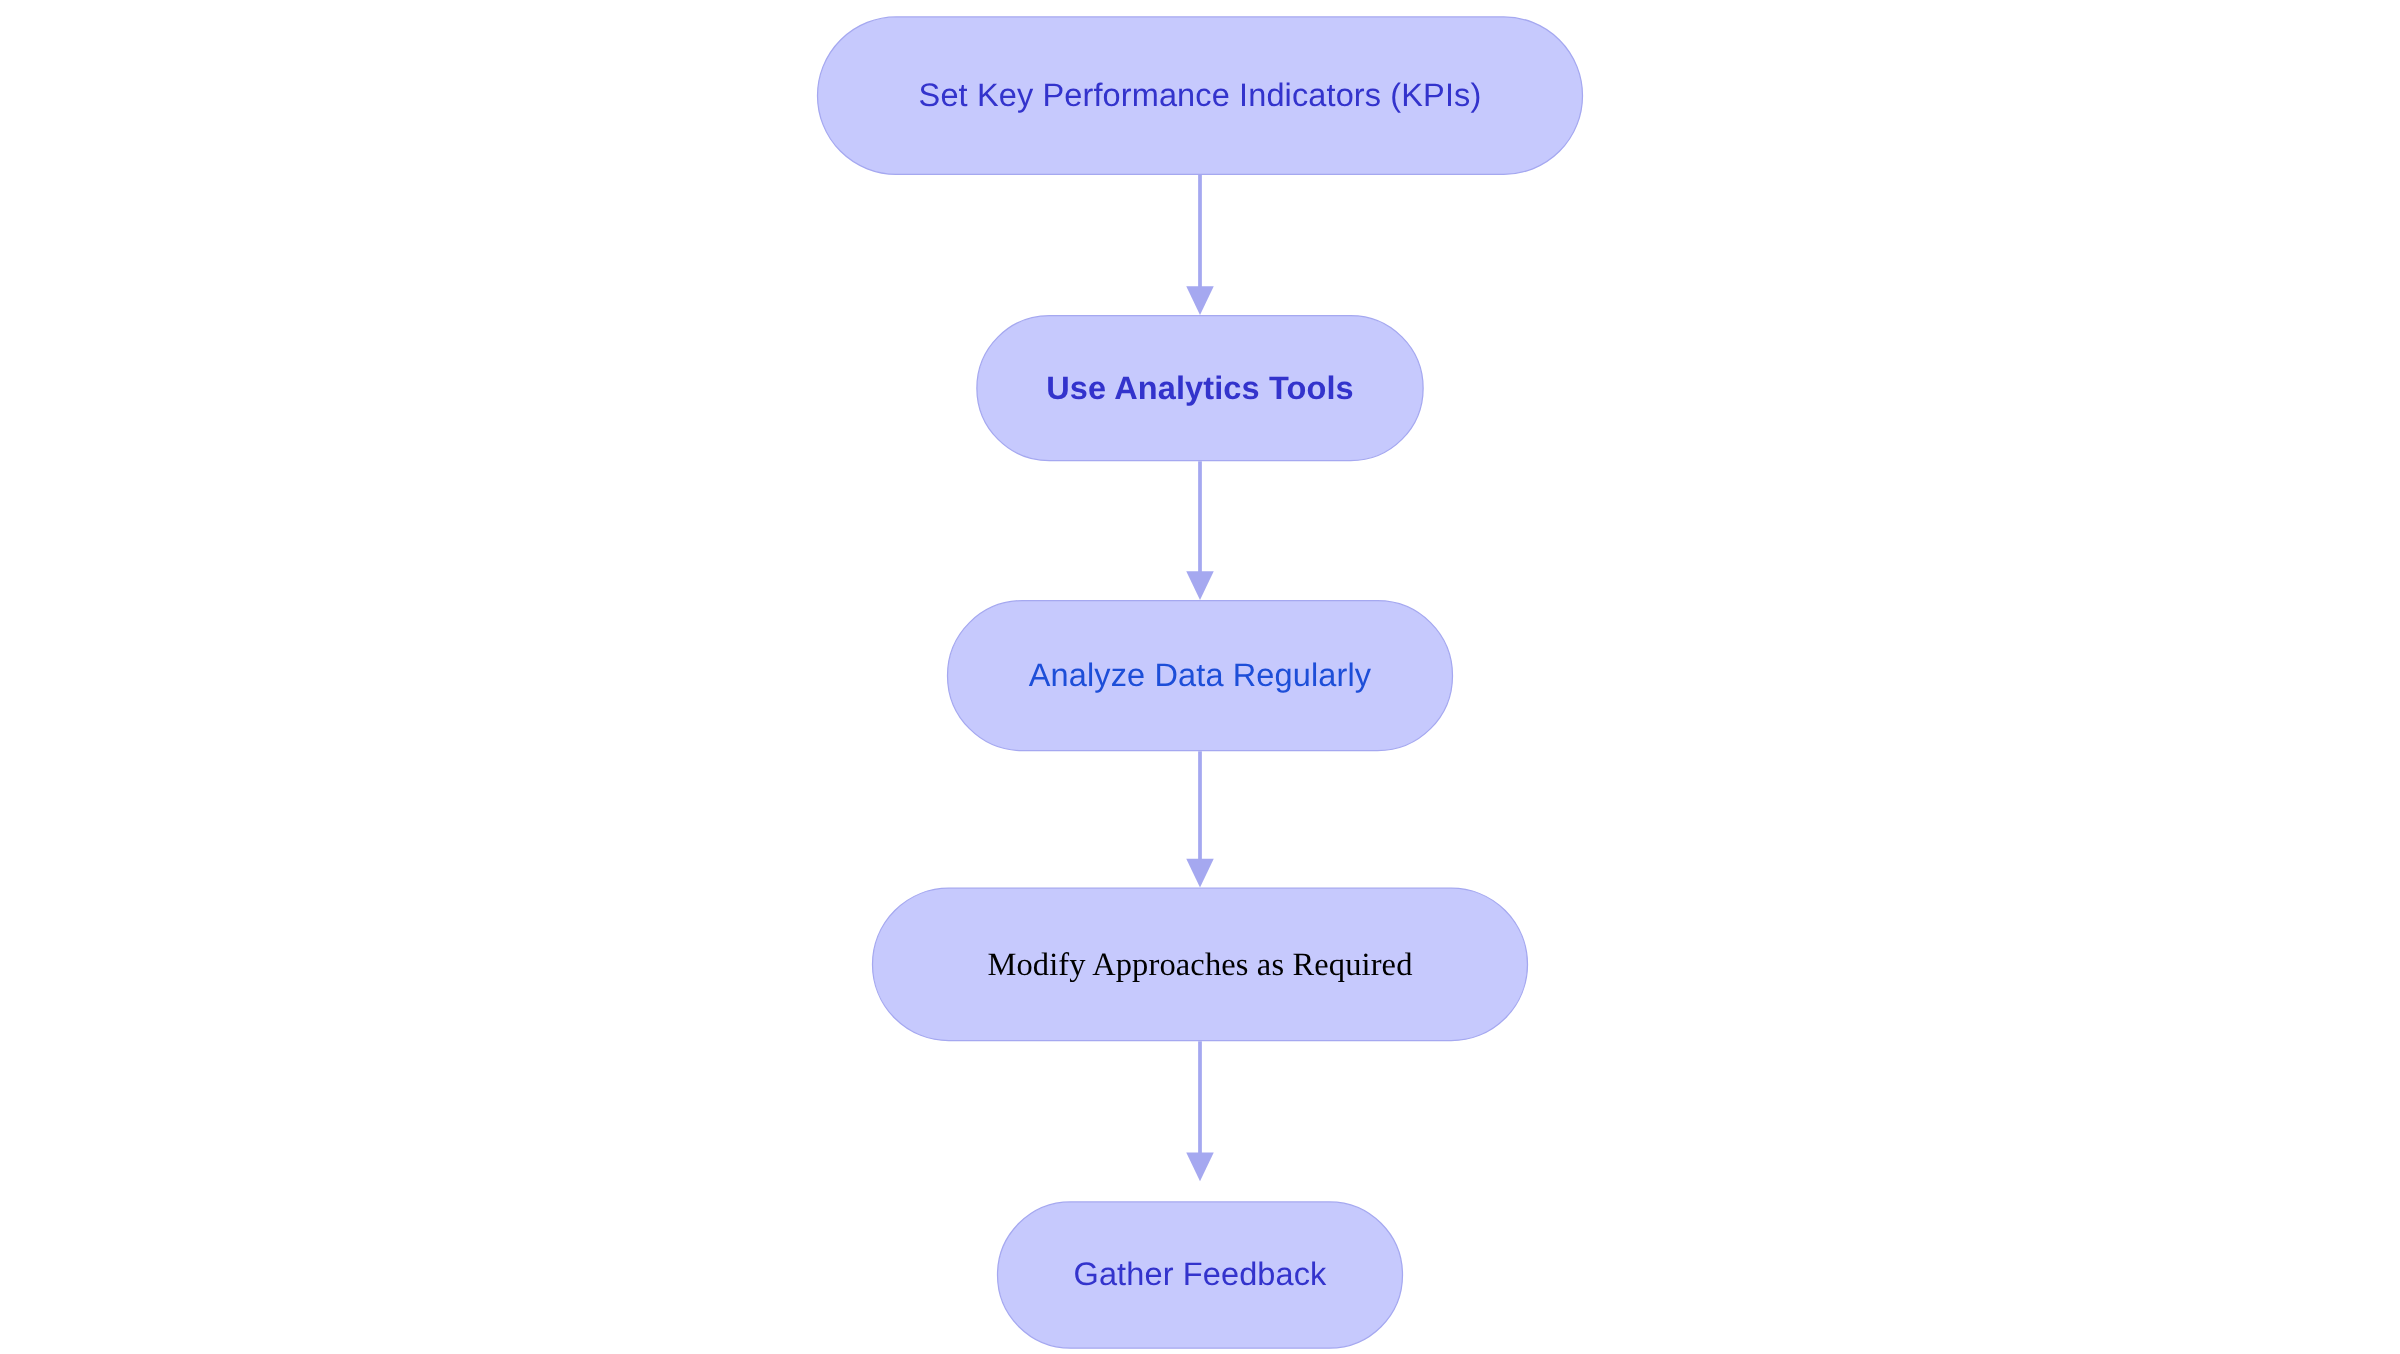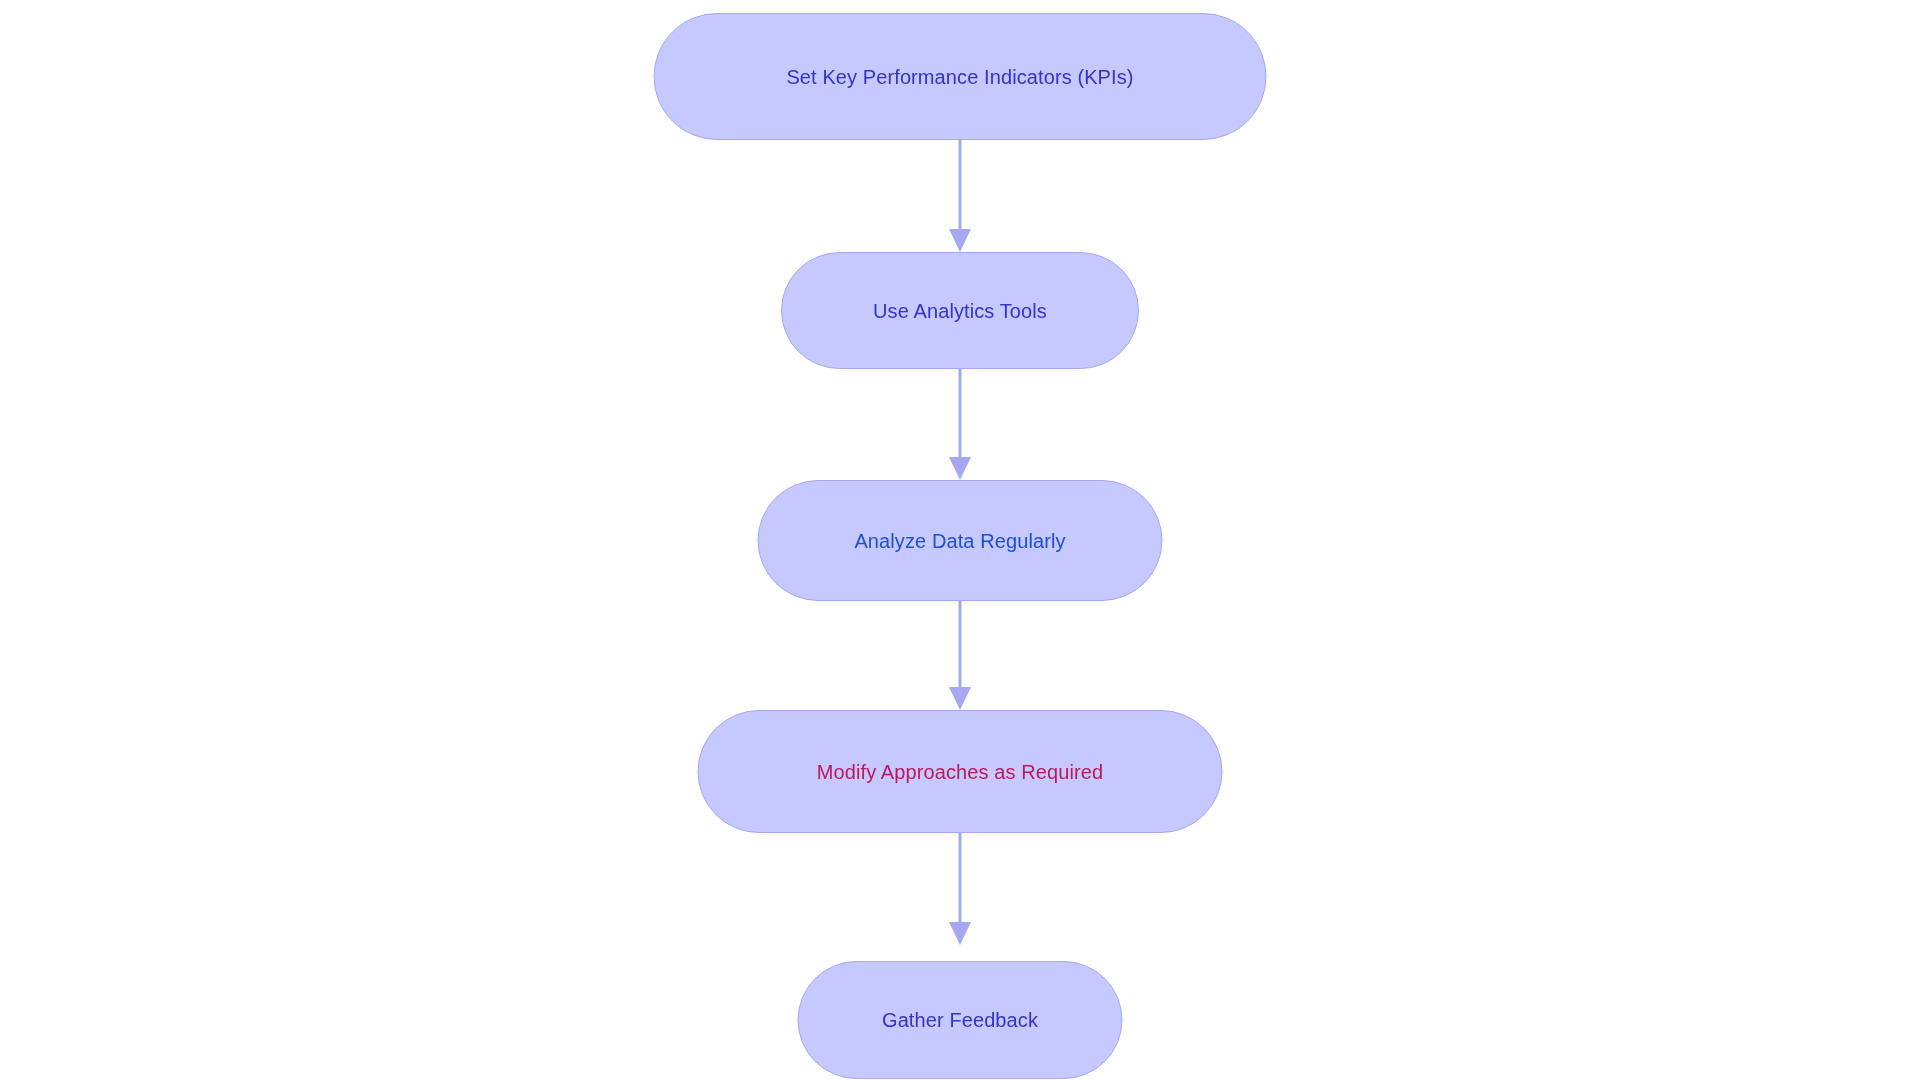--- a/index.html
+++ b/index.html
@@ -42,21 +42,21 @@
     justify-content: center;
     background: #c6c9fd;
     border: 1.6px solid #a5a8f0;
     border-radius: 9999px;
     left: 50%;
     transform: translateX(-50%);
   }
   .node-label {
     color: #3333cc;
     font-family: "Liberation Sans", sans-serif;
-    font-size: 20px;
+    font-size: 26px;
     font-weight: 400;
     letter-spacing: 0.1px;
     line-height: 1.2;
     white-space: nowrap;
     text-align: center;
     user-select: none;
   }
 
   .node-1 { width: 613px; height: 127px; top: 13px;  }
   .node-2 { width: 358px; height: 117px; top: 252px; }
@@ -90,21 +90,21 @@
     </div>
 
     <div class="edge edge-1">
       <svg width="40" height="112" viewBox="0 0 40 112" xmlns="http://www.w3.org/2000/svg">
         <line x1="20" y1="0" x2="20" y2="96" stroke="#a5a8f0" stroke-width="3"></line>
         <polygon points="20,112 9,89 31,89" fill="#a5a8f0"></polygon>
       </svg>
     </div>
 
     <div class="node node-2" style="background: rgb(198, 201, 253); border-color: rgb(165, 168, 240);">
-      <span class="node-label" style="color: rgb(51, 51, 204);">Use Analytics Tools</span>
+      <span class="node-label" style="color: rgb(51, 51, 204); font-weight: bold;">Use Analytics Tools</span>
     </div>
 
     <div class="edge edge-2">
       <svg width="40" height="111" viewBox="0 0 40 111" xmlns="http://www.w3.org/2000/svg">
         <line x1="20" y1="0" x2="20" y2="95" stroke="#a5a8f0" stroke-width="3"></line>
         <polygon points="20,111 9,88 31,88" fill="#a5a8f0"></polygon>
       </svg>
     </div>
 
     <div class="node node-3" style="background: rgb(198, 201, 253); border-color: rgb(165, 168, 240);">
@@ -112,21 +112,21 @@
     </div>
 
     <div class="edge edge-3">
       <svg width="40" height="109" viewBox="0 0 40 109" xmlns="http://www.w3.org/2000/svg">
         <line x1="20" y1="0" x2="20" y2="93" stroke="#a5a8f0" stroke-width="3"></line>
         <polygon points="20,109 9,86 31,86" fill="#a5a8f0"></polygon>
       </svg>
     </div>
 
     <div class="node node-4" style="background: rgb(198, 201, 253); border-color: rgb(165, 168, 240);">
-      <span class="node-label" style="color: #be185d;">Modify Approaches as Required</span>
+      <span class="node-label" style="color: #000000; font-family: Liberation Serif, serif;">Modify Approaches as Required</span>
     </div>
 
     <div class="edge edge-4">
       <svg width="40" height="112" viewBox="0 0 40 112" xmlns="http://www.w3.org/2000/svg">
         <line x1="20" y1="0" x2="20" y2="96" stroke="#a5a8f0" stroke-width="3"></line>
         <polygon points="20,112 9,89 31,89" fill="#a5a8f0"></polygon>
       </svg>
     </div>
 
     <div class="node node-5" style="background: rgb(198, 201, 253); border-color: rgb(165, 168, 240);">

